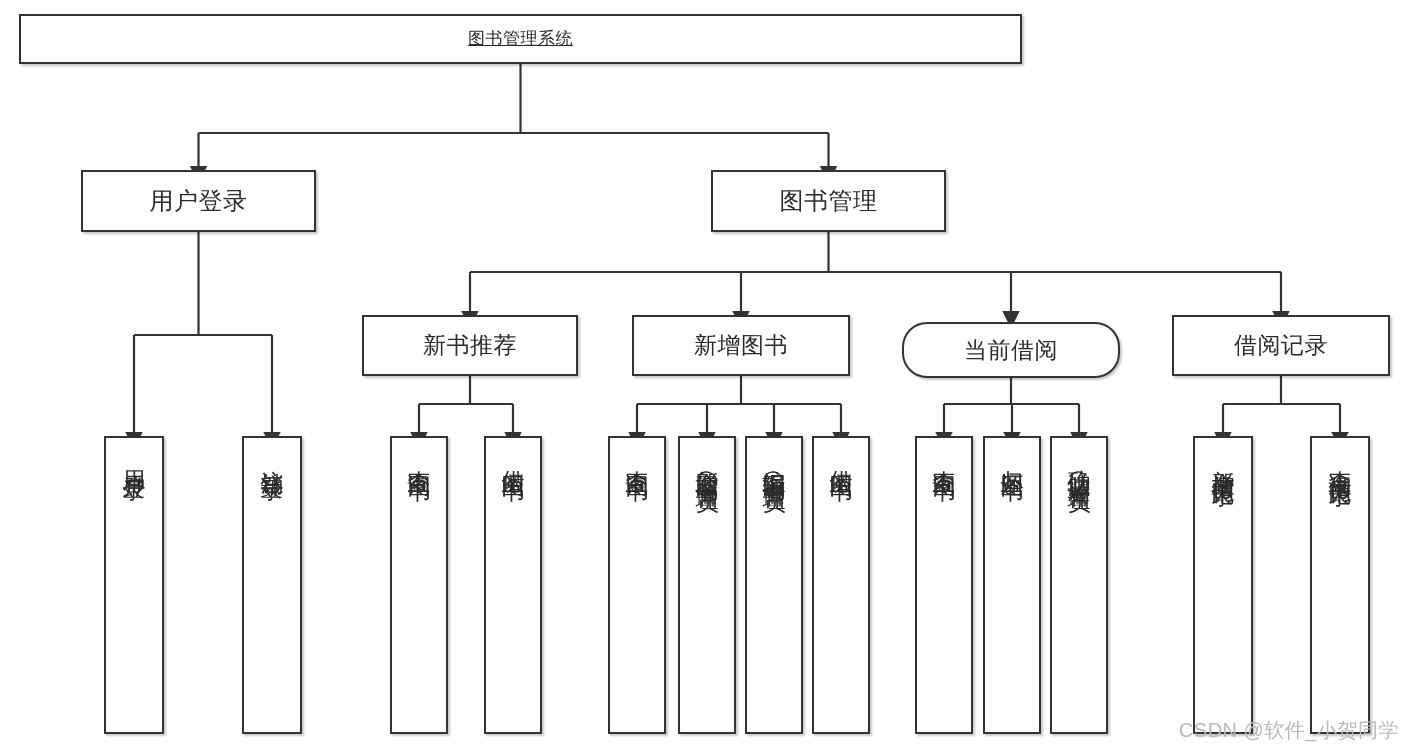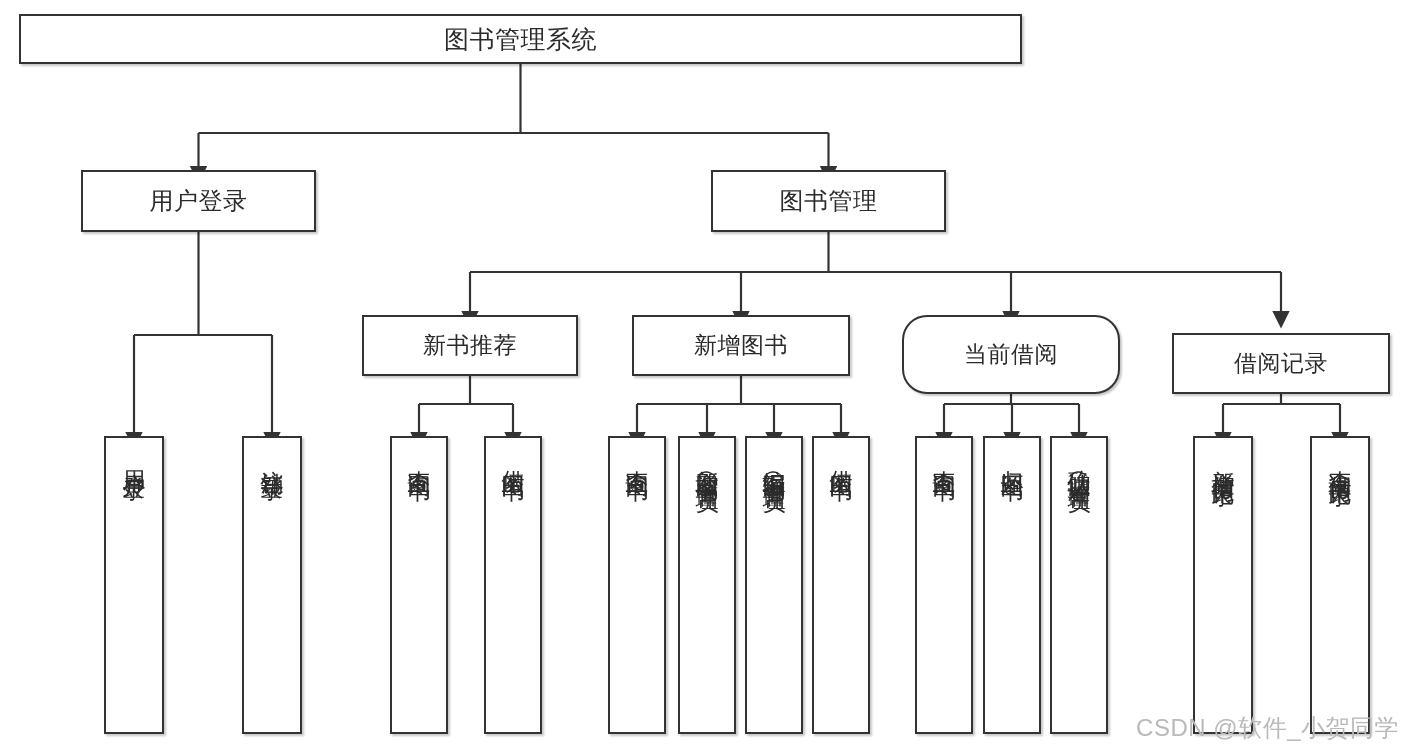--- a/index.html
+++ b/index.html
@@ -49,28 +49,28 @@
   }
   .node.vert .label {
     writing-mode: vertical-rl;
     text-orientation: upright;
     font-size: 23px;
     letter-spacing: 3px;
     line-height: 1;
     white-space: normal;
     max-height: 272px;
   }
-  .node.l1 .label { font-size: 25px; }
+  .node.l1 .label { font-size: 17px; text-decoration: underline; }
   .node.l2 .label { font-size: 24px; }
   .node.l3 .label { font-size: 23px; }
   .watermark {
     position: absolute;
     right: 6px;
     bottom: 3px;
-    font-size: 24px;
+    font-size: 20px;
     color: #b9b9b9;
     white-space: nowrap;
     letter-spacing: 0.5px;
   }
 </style>
 </head>
 <body>
 
 <div id="canvas">
   <svg id="edges" xmlns="http://www.w3.org/2000/svg">
@@ -124,24 +124,24 @@
       </div>
       <div class="node l2" style="left: 711px; top: 170px; width: 235px; height: 62px; text-align: center;">
         <span class="label">图书管理</span>
       </div>
       <div class="node l3" style="left: 362px; top: 315px; width: 216px; height: 61px;">
         <span class="label">新书推荐</span>
       </div>
       <div class="node l3" style="left: 632px; top: 315px; width: 218px; height: 61px;">
         <span class="label">新增图书</span>
       </div>
-      <div class="node l3" style="left: 902px; top: 315px; width: 218px; height: 79px; border-radius: 25px;">
+      <div class="node l3" style="left: 902px; top: 322px; width: 218px; height: 56px; border-radius: 25px;">
         <span class="label">当前借阅</span>
       </div>
-      <div class="node l3" style="left: 1172px; top: 315px; width: 218px; height: 61px; margin-top: 18px;">
+      <div class="node l3" style="left: 1172px; top: 315px; width: 218px; height: 61px;">
         <span class="label">借阅记录</span>
       </div>
       <div class="node l4 vert" style="left: 104px; top: 436px; width: 60px; height: 298px;">
         <span class="label">用户登录</span>
       </div>
       <div class="node l4 vert" style="left: 242px; top: 436px; width: 60px; height: 298px;">
         <span class="label">注销登录</span>
       </div>
       <div class="node l4 vert" style="left: 390px; top: 436px; width: 58px; height: 298px;">
         <span class="label">查询图书</span>

